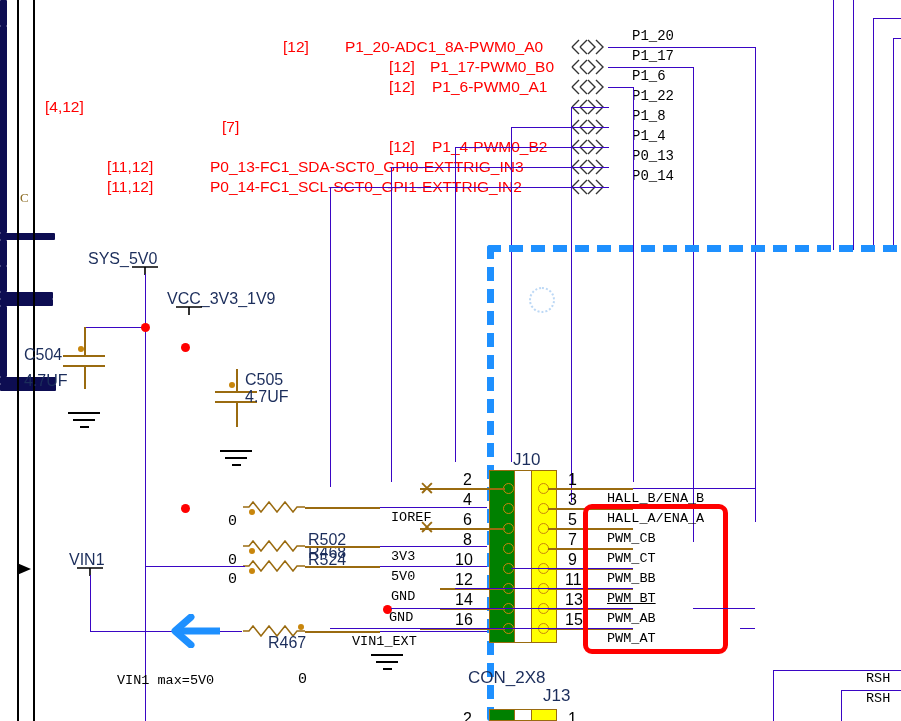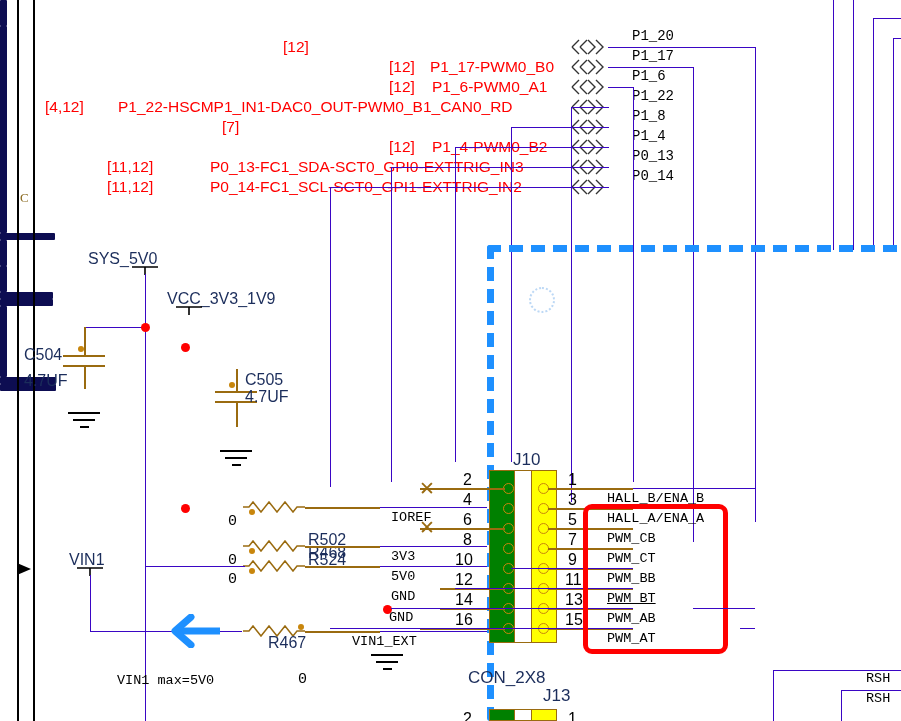--- a/index.html
+++ b/index.html
@@ -79,41 +79,41 @@
 
   <div class="border-line" style="left:17px;top:0;width:1.5px;height:721px;"></div>
   <div class="border-line" style="left:33px;top:0;width:1.5px;height:721px;"></div>
   <div class="zone-letter" style="left:20px;top:190px;">C</div>
 
   <svg class="abs" style="left:16px;top:559px;width:20px;height:20px;" viewBox="0 0 20 20">
     <polygon points="1,4 15,10 1,16" fill="#000000"></polygon>
   </svg>
 
   <div class="red-sig" style="left:283px;top:38px;">[12]</div>
+  <div class="red-sig" style="left:345px;top:38px;">P1_20-ADC1_8A-PWM0_A0</div>
   <svg class="chev" style="left:570px;top:39px;" viewBox="0 0 38 16">
     <path d="M2,8 L9,1 M2,8 L9,15 M10,8 L17,1 M10,8 L17,15 M18,1 L25,8 L18,15 M26,1 L33,8 L26,15" stroke="#333" fill="none" stroke-width="1.4"></path>
   </svg>
   <div class="netlabel" style="left:632px;top:28px;">P1_20</div>
 
   <div class="red-sig" style="left:389px;top:58px;">[12]</div>
   <div class="red-sig" style="left:430px;top:58px;">P1_17-PWM0_B0</div>
   <svg class="chev" style="left:570px;top:59px;" viewBox="0 0 38 16">
     <path d="M2,8 L9,1 M2,8 L9,15 M10,8 L17,1 M10,8 L17,15 M18,1 L25,8 L18,15 M26,1 L33,8 L26,15" stroke="#333" fill="none" stroke-width="1.4"></path>
   </svg>
   <div class="netlabel" style="left:632px;top:48px;">P1_17</div>
 
   <div class="red-sig" style="left:389px;top:78px;">[12]</div>
   <div class="red-sig" style="left:432px;top:78px;">P1_6-PWM0_A1</div>
   <svg class="chev" style="left:570px;top:79px;" viewBox="0 0 38 16">
     <path d="M2,8 L9,1 M2,8 L9,15 M10,8 L17,1 M10,8 L17,15 M18,1 L25,8 L18,15 M26,1 L33,8 L26,15" stroke="#333" fill="none" stroke-width="1.4"></path>
   </svg>
   <div class="netlabel" style="left:632px;top:68px;">P1_6</div>
 
   <div class="red-sig" style="left:45px;top:98px;">[4,12]</div>
-  <div class="red-sig" style="left:118px;top:98px;">P1_22-HSCMP1_IN1-DAC0_OUT-PWM0_B1_CAN0_RD</div>
   <svg class="chev" style="left:570px;top:99px;" viewBox="0 0 38 16">
     <path d="M2,8 L9,1 M2,8 L9,15 M10,8 L17,1 M10,8 L17,15 M18,1 L25,8 L18,15 M26,1 L33,8 L26,15" stroke="#333" fill="none" stroke-width="1.4"></path>
   </svg>
   <div class="netlabel" style="left:632px;top:88px;">P1_22</div>
 
   <div class="red-sig" style="left:222px;top:118px;">[7]</div>
   <svg class="chev" style="left:570px;top:119px;" viewBox="0 0 38 16">
     <path d="M2,8 L9,1 M2,8 L9,15 M10,8 L17,1 M10,8 L17,15 M18,1 L25,8 L18,15 M26,1 L33,8 L26,15" stroke="#333" fill="none" stroke-width="1.4"></path>
   </svg>
   <div class="netlabel" style="left:632px;top:108px;">P1_8</div>

